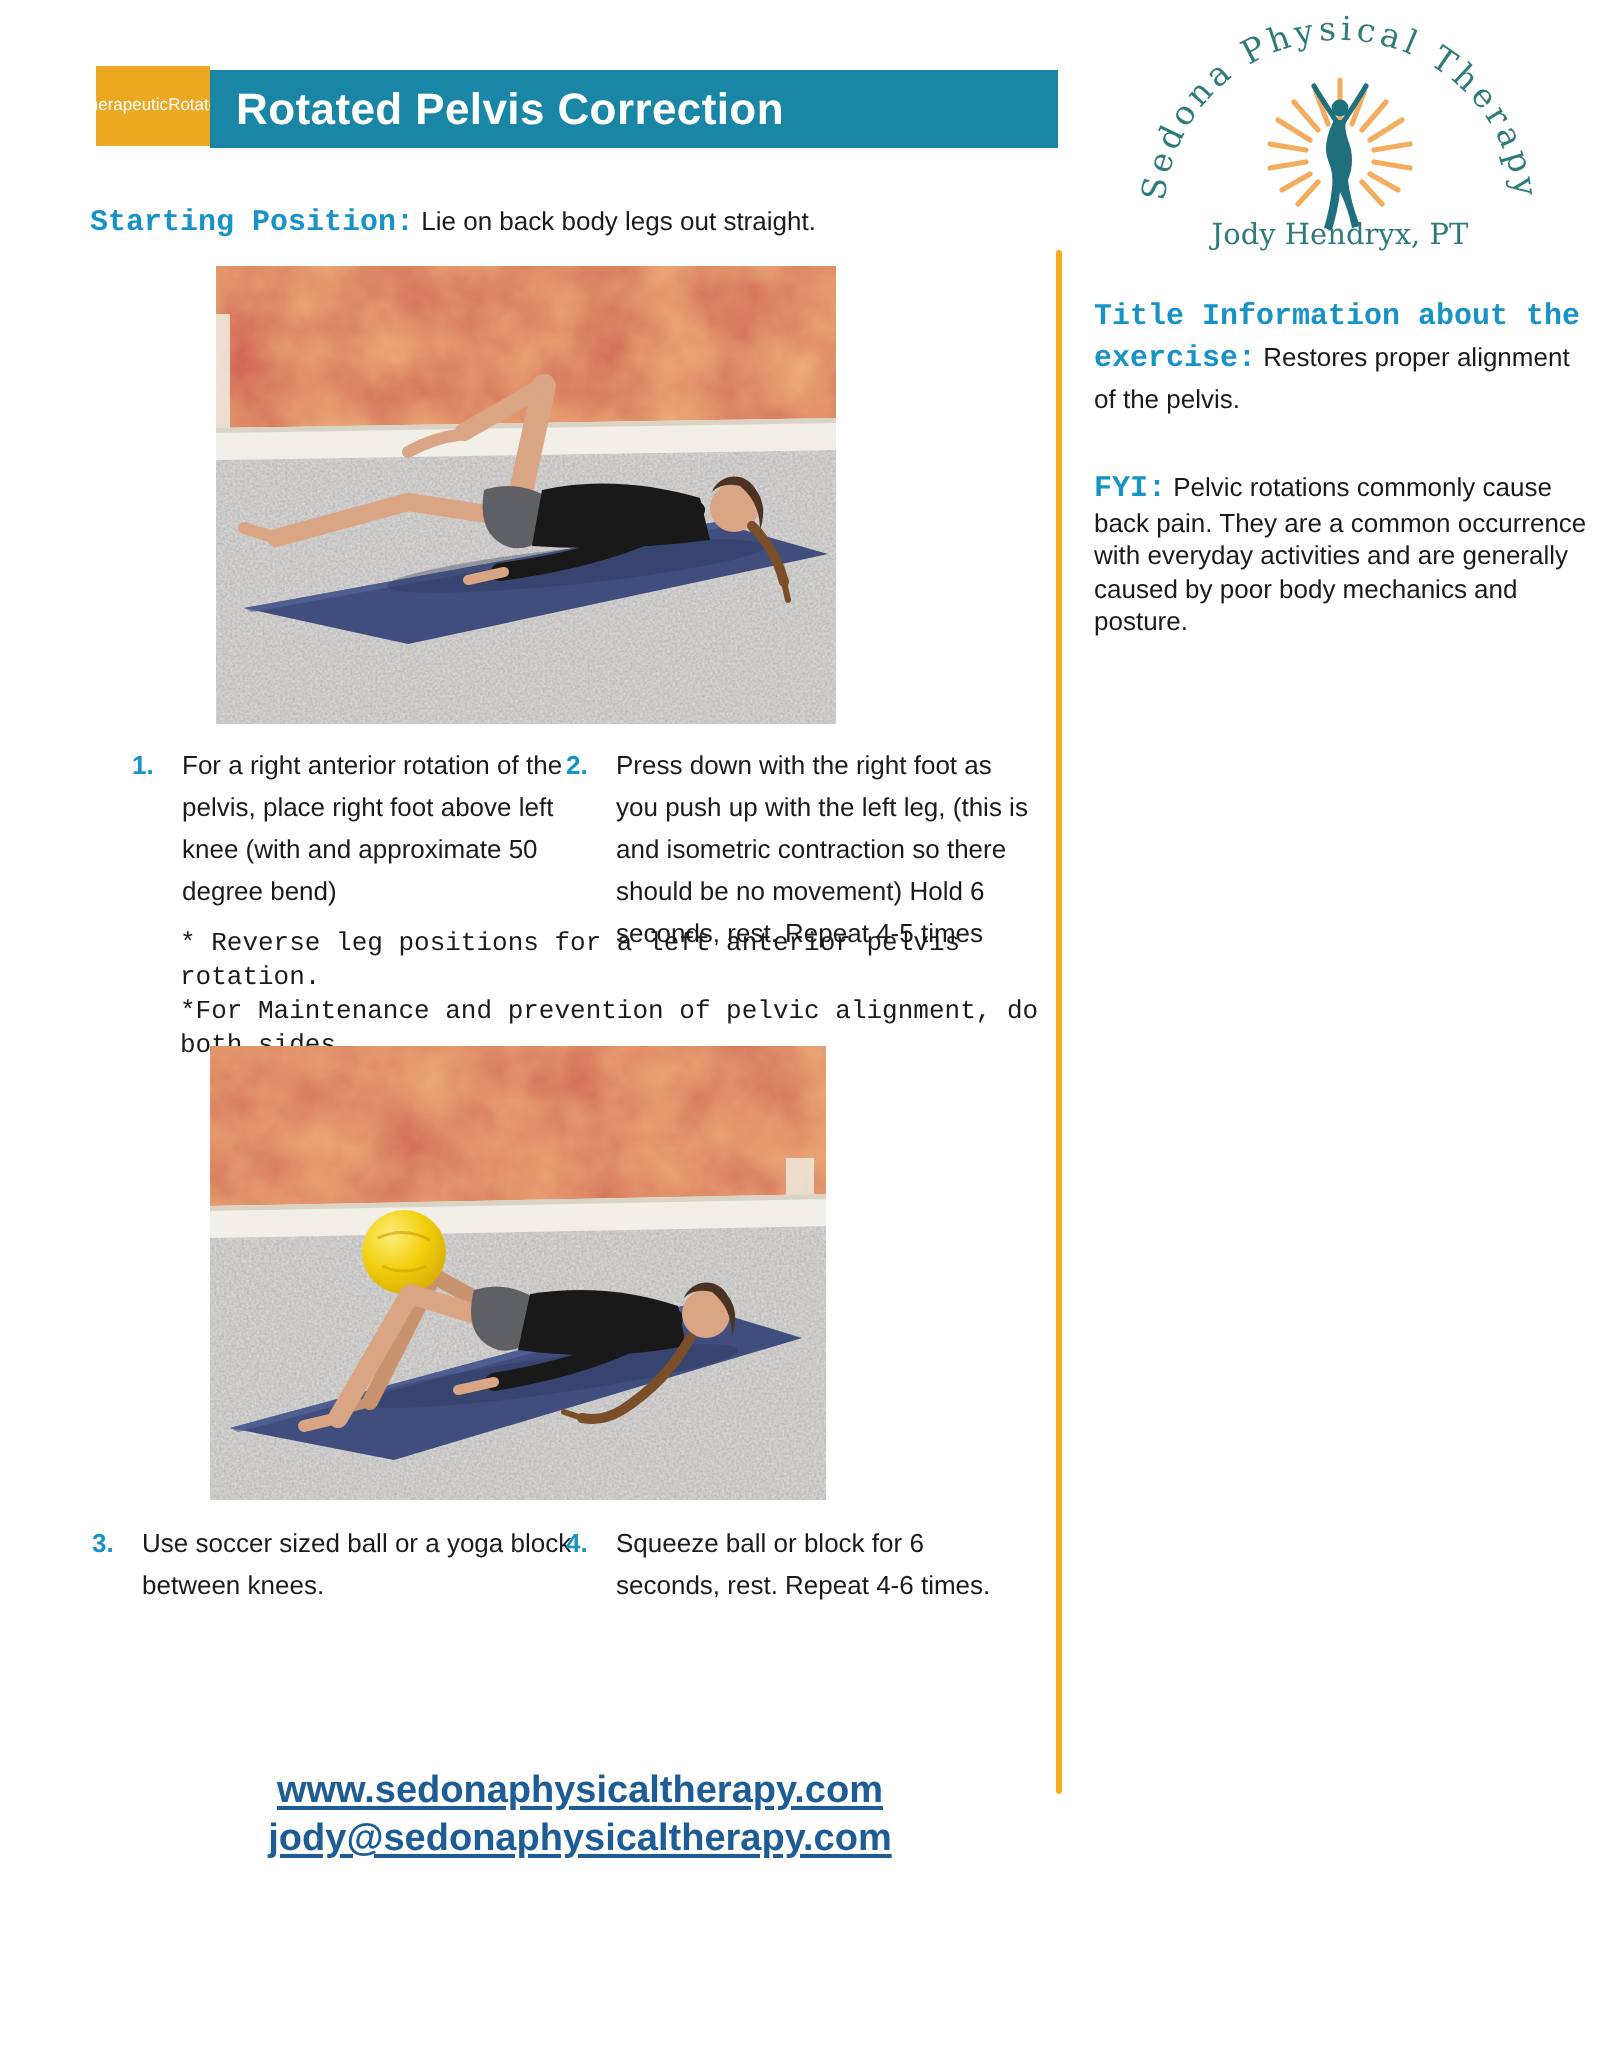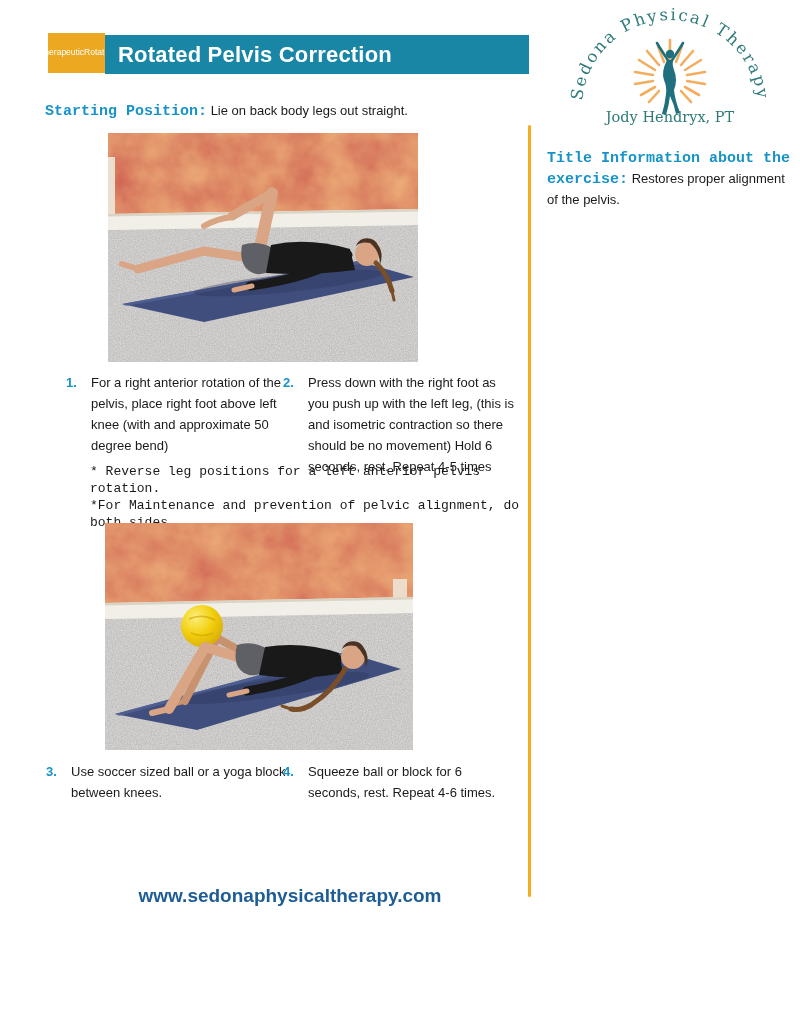--- a/index.html
+++ b/index.html
@@ -50,21 +50,21 @@
   .divider { position:absolute; left:528px; top:125px; width:3px; height:772px;
              background:var(--divider_yellow,#F6AC1E); border-radius:2px; }
   .side-block { position:absolute; left:547px; width:247px; font-size:13px; line-height:17px; }
   .side-info { top:135px; line-height:20px;margin-top:13px; }
   .side-fyi  { top:236px; line-height:16.5px; }
 
   
   .footer { position:absolute; left:90px; top:884px; width:400px; text-align:center; }
   .footer a {
     display:block; color:var(--link_navy,#1D5C94); font-size:19px; font-weight:bold;
-    text-decoration-thickness:1.5px; text-underline-offset:2px;
+    text-decoration:underline; text-decoration-thickness:1.5px; text-underline-offset:2px;
     line-height:24px; cursor:pointer;
   }
 </style>
 </head>
 <body>
 
 <div class="page">
 
   <div class="gold-tab">
     <span>Therapeutic</span>
@@ -229,18 +229,22 @@
   </div>
   <div class="step s4">
     <span class="num">4.</span>
     <span class="txt">Squeeze ball or block for 6 seconds, rest. Repeat 4-6 times.</span>
   </div>
 
   <div class="divider"></div>
   <div class="side-block side-info">
     <span class="h-blue">Title Information about the exercise:</span><span> Restores proper alignment of the pelvis.</span>
   </div>
+  <div class="side-block side-fyi">
+    <span class="h-blue">FYI:</span><span> Pelvic rotations commonly cause back pain.  They are a common occurrence with everyday activities and are generally caused by poor body mechanics and posture.</span>
+  </div>
 
   <div class="footer">
     <a>www.sedonaphysicaltherapy.com</a>
+    <a>jody@sedonaphysicaltherapy.com</a>
   </div>
 
 </div>
 
 </body></html>

